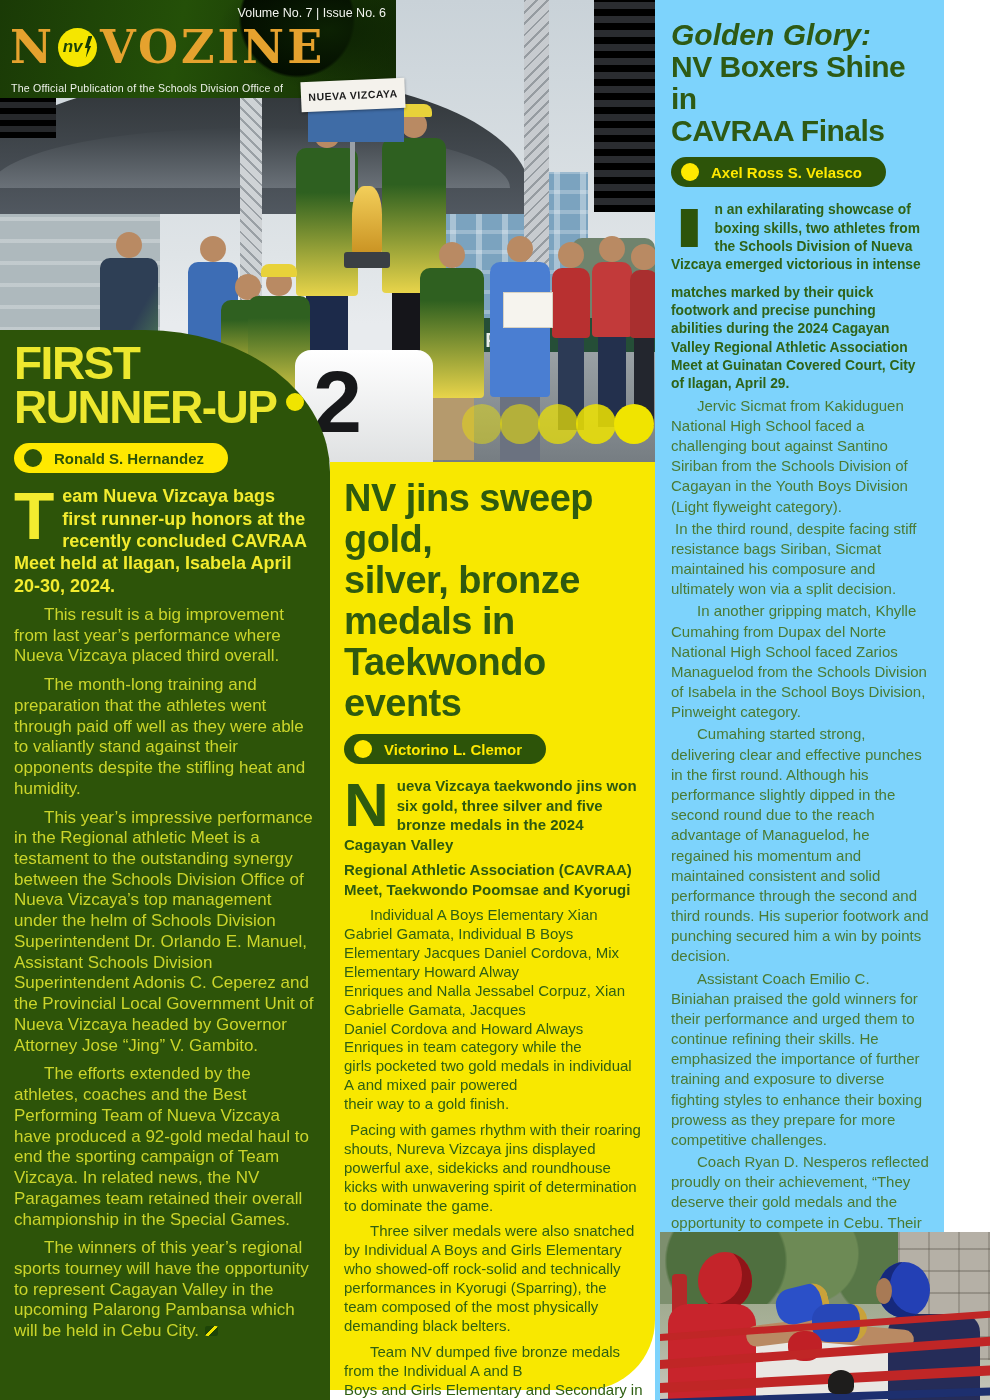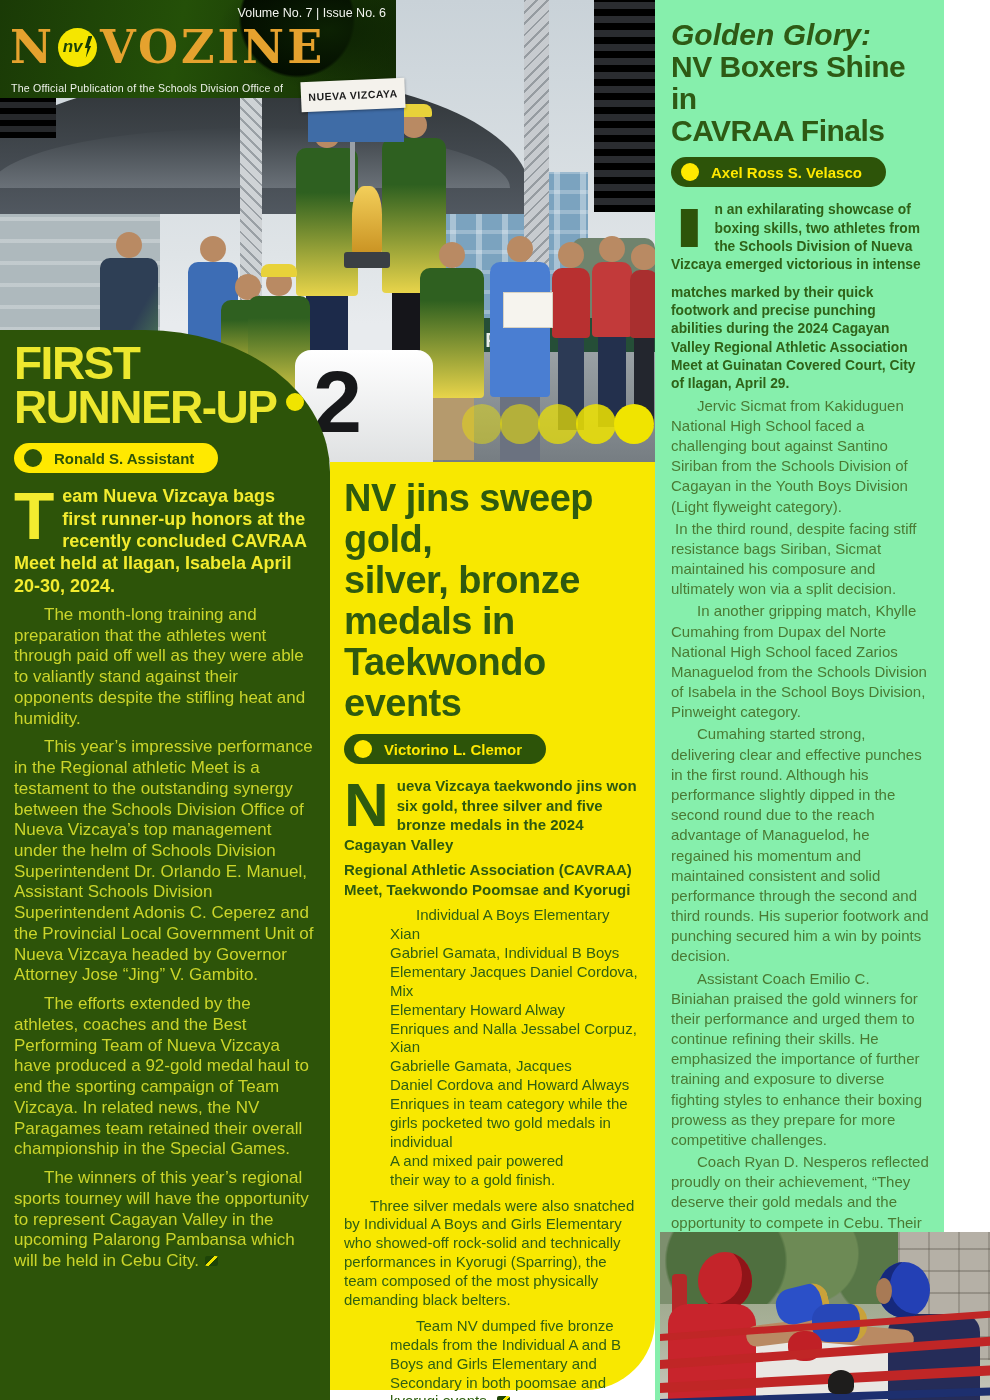--- a/index.html
+++ b/index.html
@@ -107,24 +107,24 @@
   .dropcap-left{float:left;font-size:66px;line-height:.82;font-weight:800;color:#F3EC2F;margin:4px 8px 0 0;}
   .left-body p{margin:8px 0 0;text-indent:30px;font-size:17px;line-height:1.22;color:#CBD52B;}
 
   .mid-col{left:330px;top:462px;width:325px;height:928px;background:#F8E800;z-index:9;
     border-bottom-right-radius:70px;padding:16px 12px 0 14px;box-sizing:border-box;}
   .mid-headline{font-size:38px;font-weight:800;line-height:1.08;color:#2E5A0F;letter-spacing:-.5px;white-space:pre-line;}
   .mid-lead{margin-top:12px;color:#2E5A0F;font-weight:bold;font-size:15px;line-height:1.3;}
   .dropcap-mid{float:left;font-size:62px;line-height:.82;font-weight:800;color:#2E5A0F;margin:4px 8px 0 0;}
   .mid-lead-2{margin-top:6px;color:#2E5A0F;font-weight:bold;font-size:15px;line-height:1.3;}
   .mid-body p{margin:7px 0 0;text-indent:26px;font-size:15px;line-height:1.26;color:#306013;}
-  .mid-body p.pre{white-space:pre-line;margin-left:46px;}
+  .mid-body p.pre{white-space:pre-line;}
   .mid-body p.noindent{text-indent:6px;}
 
-  .right-col{left:655px;top:0;width:289px;height:1400px;background:#86efac;z-index:8;
+  .right-col{left:655px;top:0;width:289px;height:1400px;background:#7dd3fc;z-index:8;
     padding:18px 14px 0 16px;box-sizing:border-box;}
   .kicker{font-size:30px;font-weight:800;font-style:italic;color:#2E5A14;line-height:1.1;}
   .right-headline{font-size:30px;font-weight:800;color:#2E5A14;line-height:1.07;white-space:pre-line;letter-spacing:-.5px;}
   .right-lead{margin-top:14px;color:#2F6318;font-weight:bold;font-size:13.8px;line-height:1.33;}
   .dropcap-right{float:left;font-size:56px;line-height:.9;font-weight:800;color:#2D5409;
     transform:scaleX(2.1);transform-origin:left center;margin:2px 26px 0 2px;}
   .right-lead-2{margin-top:9px;color:#2F6318;font-weight:bold;font-size:13.8px;line-height:1.33;}
   .right-body p{margin:2px 0 0;text-indent:26px;font-size:15px;line-height:1.345;color:#4a7a33;}
   .right-body p.noindent{text-indent:4px;}
 
@@ -224,26 +224,27 @@
     </div>
     <div class="tagline">The Official Publication of the Schools Division Office of</div>
   </div>
   <div class="abs nv-sign">NUEVA VIZCAYA</div>
 
   <div class="abs left-col">
     <div class="left-headline">FIRST</div>
     <div class="left-headline">RUNNER-UP</div>
     <div class="pill pill-yellow">
       <span class="dot"></span>
-      <span>Ronald S. Assistant</span>
+      <span>Ronald S. Hernandez</span>
     </div>
     <div class="left-lead">
       <span class="dropcap-left">T</span><span>eam Nueva Vizcaya bags first runner-up honors at the recently concluded CAVRAA Meet held at Ilagan, Isabela April 20-30, 2024.</span>
     </div>
     <div class="left-body">
+      <p>This result is a big improvement from last year’s performance where Nueva Vizcaya placed third overall.</p>
       <p>The month-long training and preparation that the athletes went through paid off well as they were able to valiantly stand against their opponents despite the stifling heat and humidity.</p>
       <p>This year’s impressive performance in the Regional athletic Meet is a testament to the outstanding synergy between the Schools Division Office of Nueva Vizcaya’s top management under the helm of Schools Division Superintendent Dr. Orlando E. Manuel, Assistant Schools Division Superintendent Adonis C. Ceperez and the Provincial Local Government Unit of Nueva Vizcaya headed by Governor Attorney Jose “Jing” V. Gambito.</p>
       <p>The efforts extended by the athletes, coaches and the Best Performing Team of Nueva Vizcaya have produced a 92-gold medal haul to end the sporting campaign of Team Vizcaya. In related news, the NV Paragames team retained their overall championship in the Special Games.</p>
       <p><span>The winners of this year’s regional sports tourney will have the opportunity to represent Cagayan Valley in the upcoming Palarong Pambansa which will be held in Cebu City.</span><span class="endmark"></span></p>
     </div>
   </div>
   <div class="abs curve-dot"></div>
 
   <div class="abs mid-col">
     <div class="mid-headline">NV jins sweep gold,
@@ -263,20 +264,21 @@
 Gabriel Gamata, Individual B Boys
 Elementary Jacques Daniel Cordova, Mix
 Elementary Howard Alway
 Enriques and Nalla Jessabel Corpuz, Xian
 Gabrielle Gamata, Jacques
 Daniel Cordova and Howard Always
 Enriques in team category while the
 girls pocketed two gold medals in individual
 A and mixed pair powered
 their way to a gold finish.</p>
+      <p class="noindent">Pacing with games rhythm with their roaring shouts, Nureva Vizcaya jins displayed powerful axe, sidekicks and roundhouse kicks with unwavering spirit of determination to dominate the game.</p>
       <p>Three silver medals were also snatched by Individual A Boys and Girls Elementary who showed-off rock-solid and technically performances in Kyorugi (Sparring), the team composed of the most physically demanding black belters.</p>
       <p class="pre"><span>Team NV dumped five bronze medals from the Individual A and B
 Boys and Girls Elementary and Secondary in both poomsae and kyorugi events.</span><span class="endmark"></span></p>
     </div>
   </div>
 
   <div class="abs right-col">
     <div class="kicker">Golden Glory:</div>
     <div class="right-headline">NV Boxers Shine in
 CAVRAA Finals</div>

